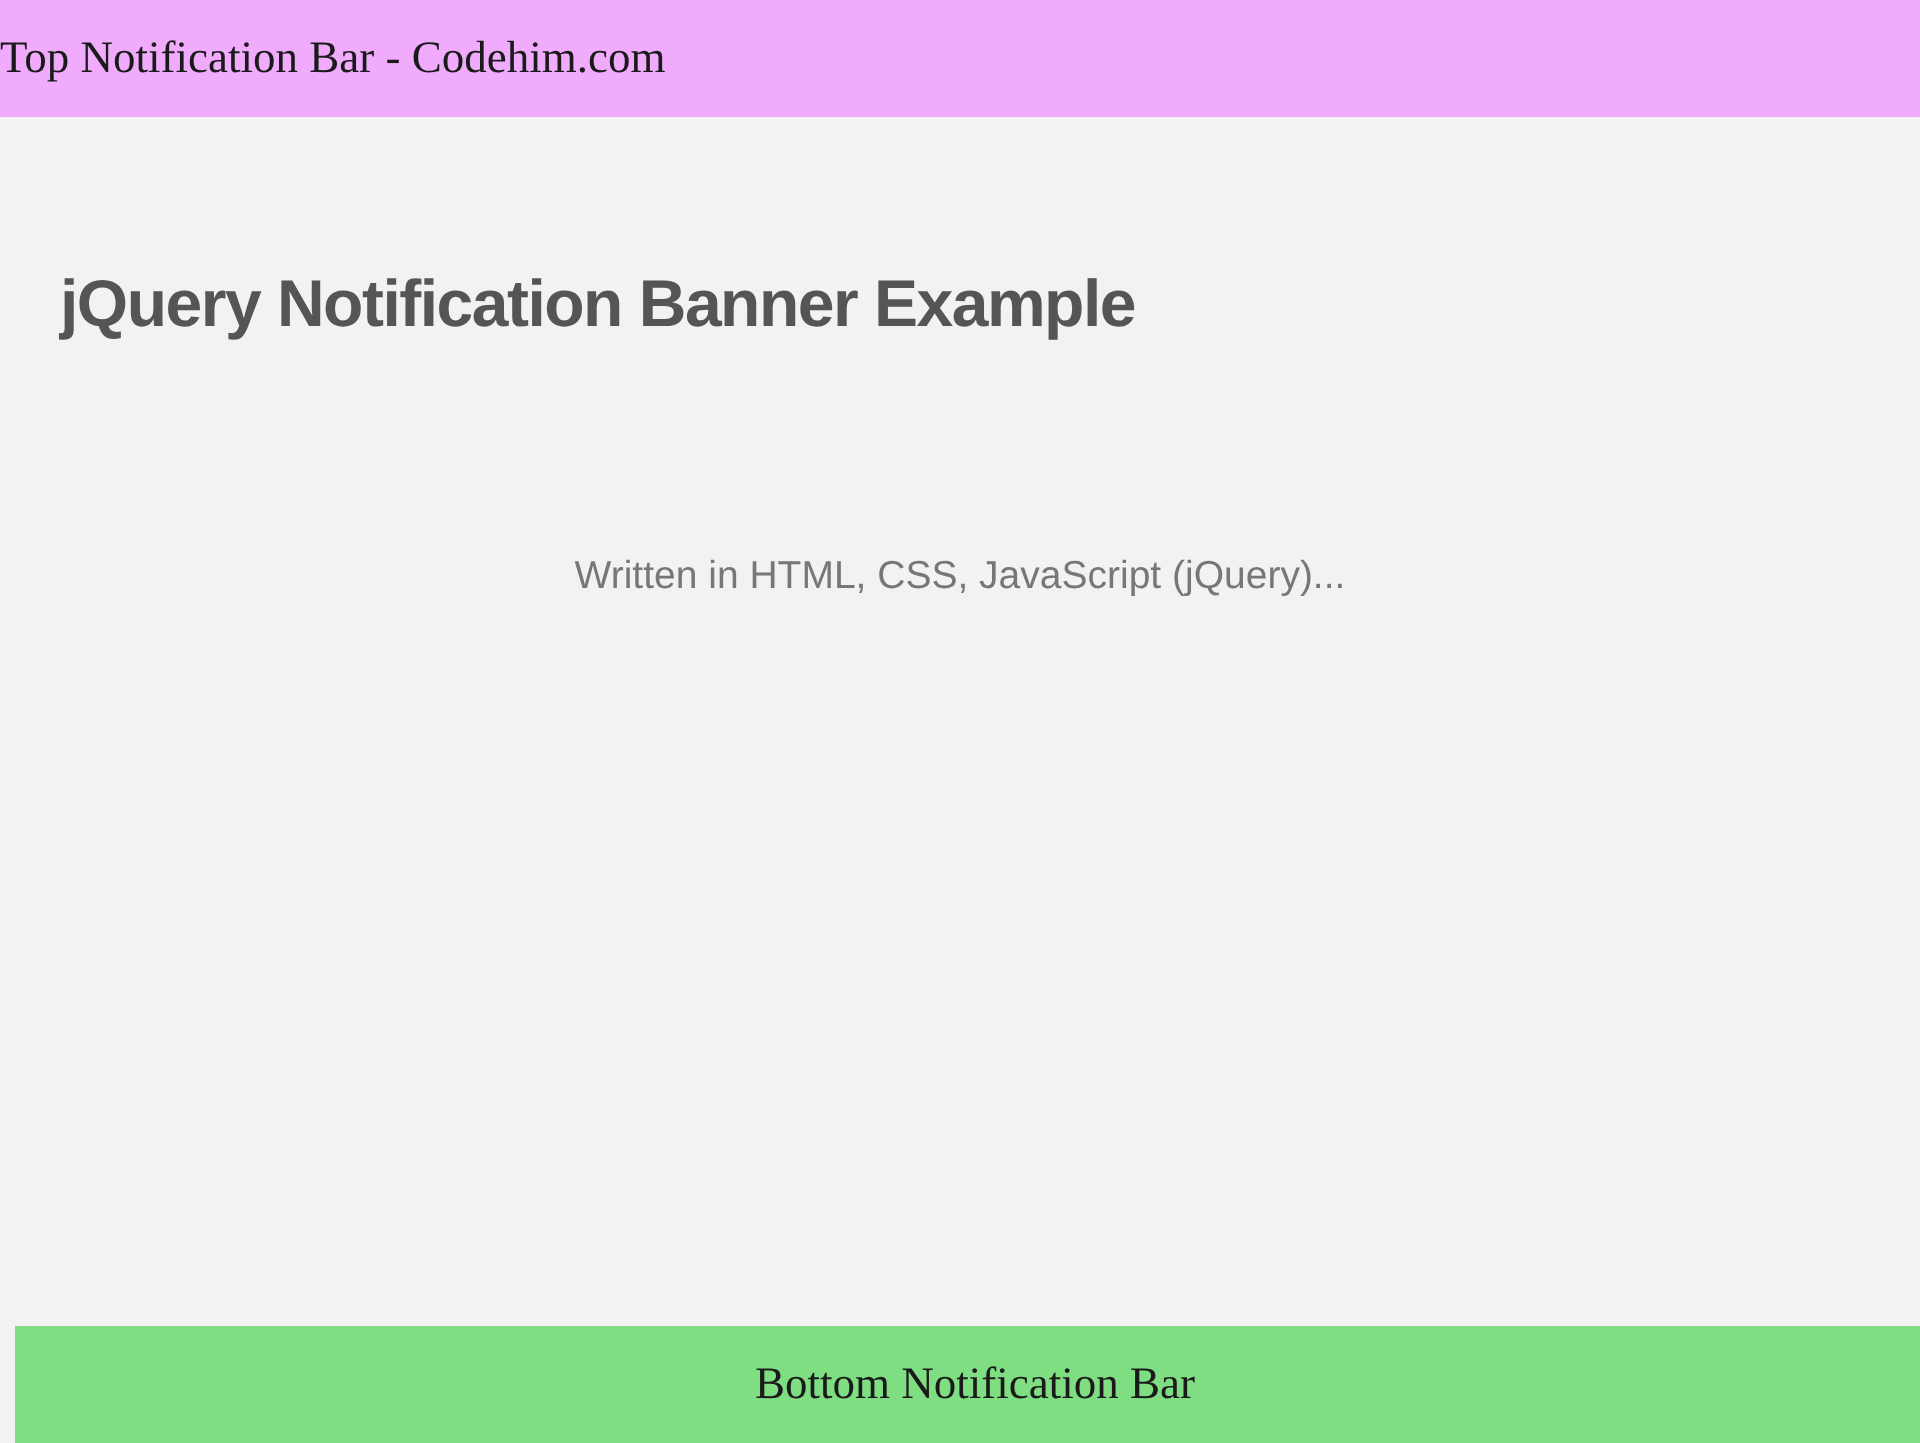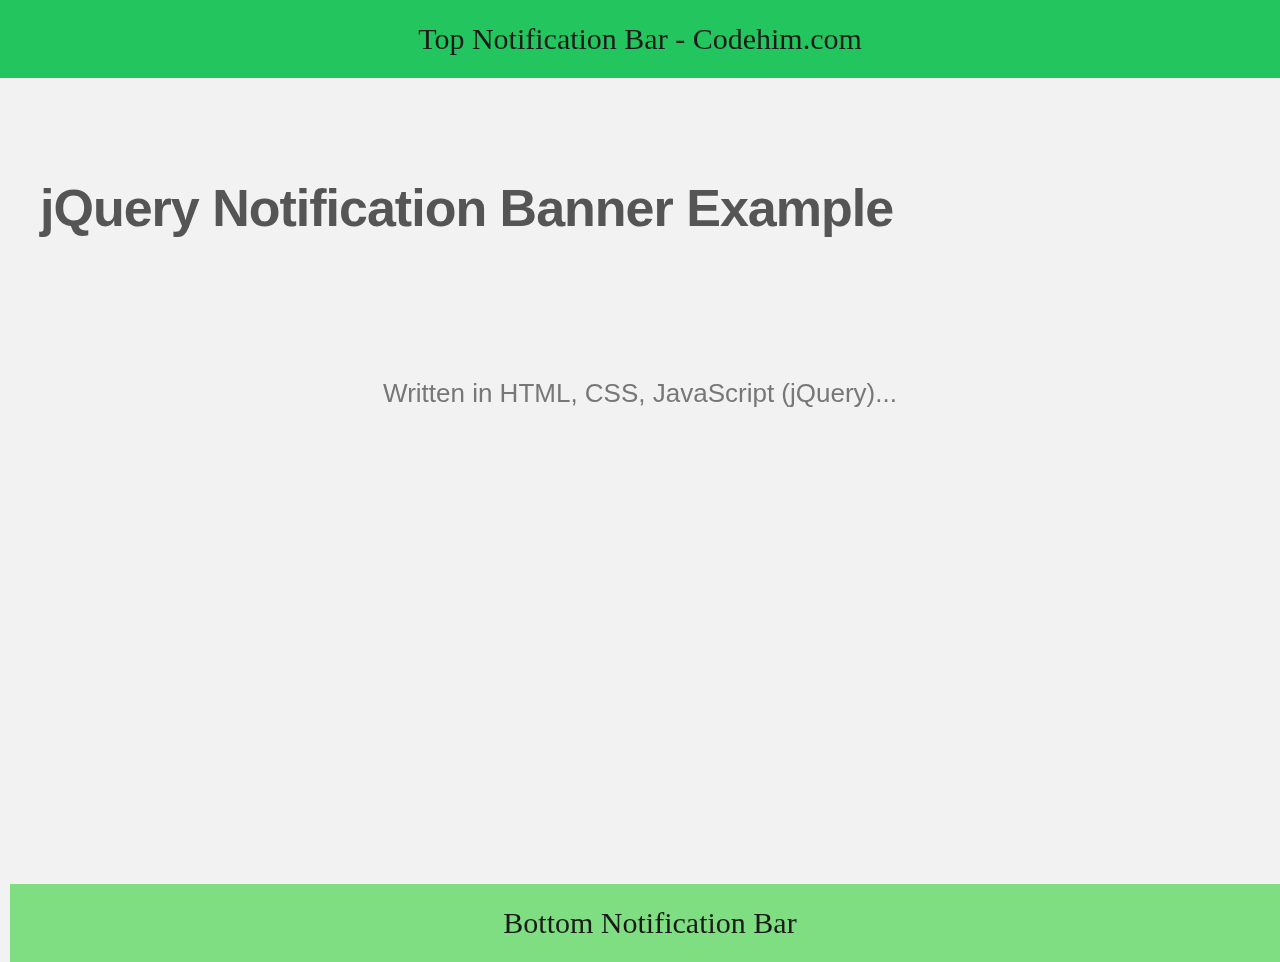--- a/index.html
+++ b/index.html
@@ -10,32 +10,32 @@
     body {
       width: 1280px;
       height: 962px;
       background-color: #f2f2f2;
       font-family: Arial, Helvetica, sans-serif;
       position: relative;
       overflow: hidden;
     }
     .top-bar {
       width: 100%;
-      background-color: #22c55e;
+      background-color: #f0abfc;
       padding: 22px 0;
-      text-align: center;
+      text-align: left;
       font-family: Georgia, 'Times New Roman', serif;
       font-size: 30px;
       color: #1a1a1a;
     }
     .main-content {
       padding: 100px 40px 0 40px;
     }
     .heading {
-      font-size: 52px;
+      font-size: 44px;
       font-weight: bold;
       color: #555555;
       letter-spacing: -1px;
       margin-bottom: 140px;
     }
     .subtitle {
       text-align: center;
       font-size: 26px;
       color: #777777;
     }

